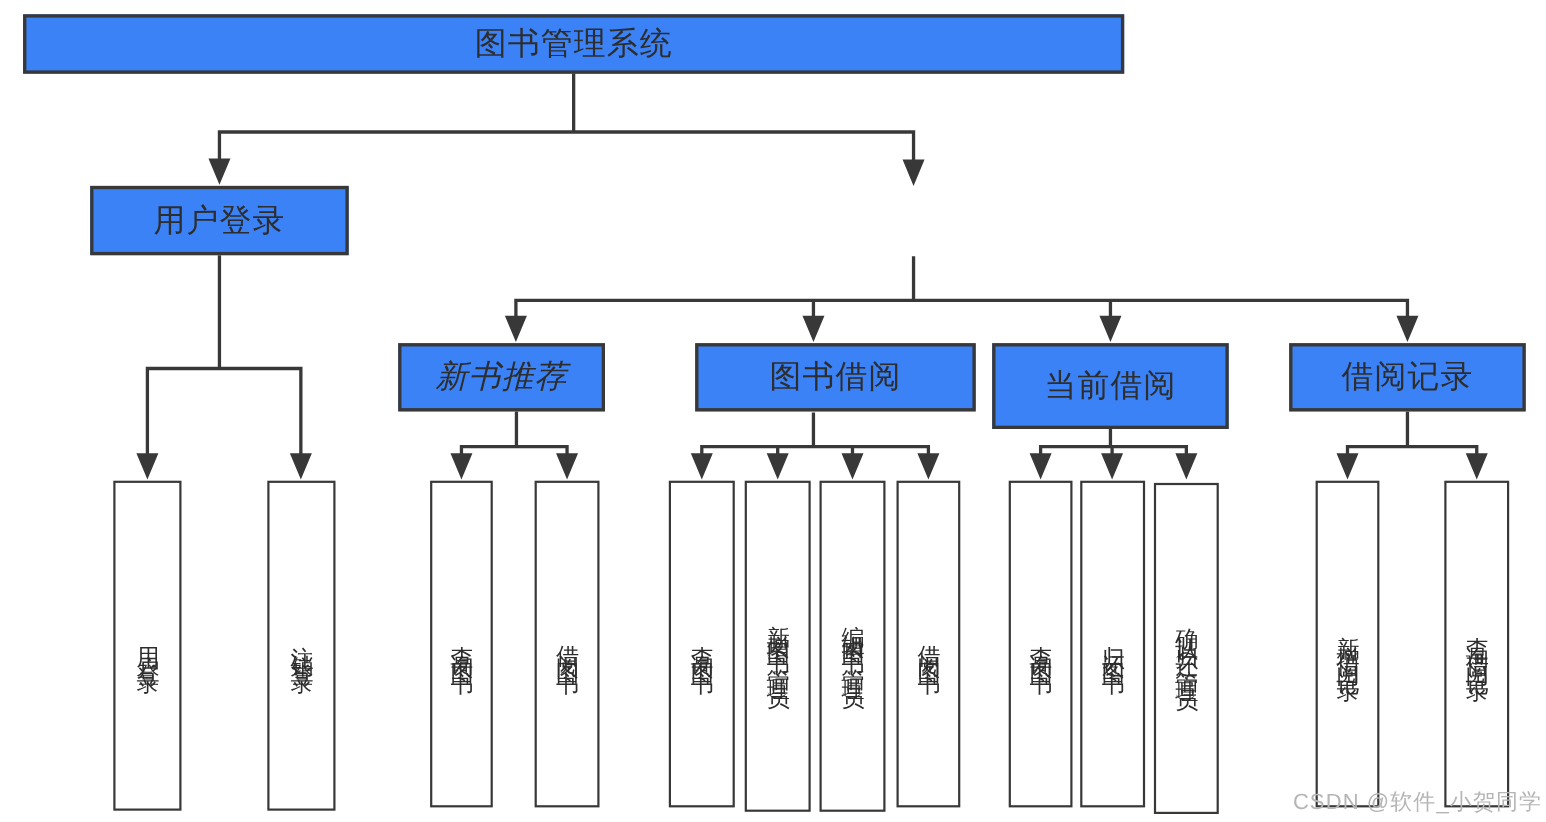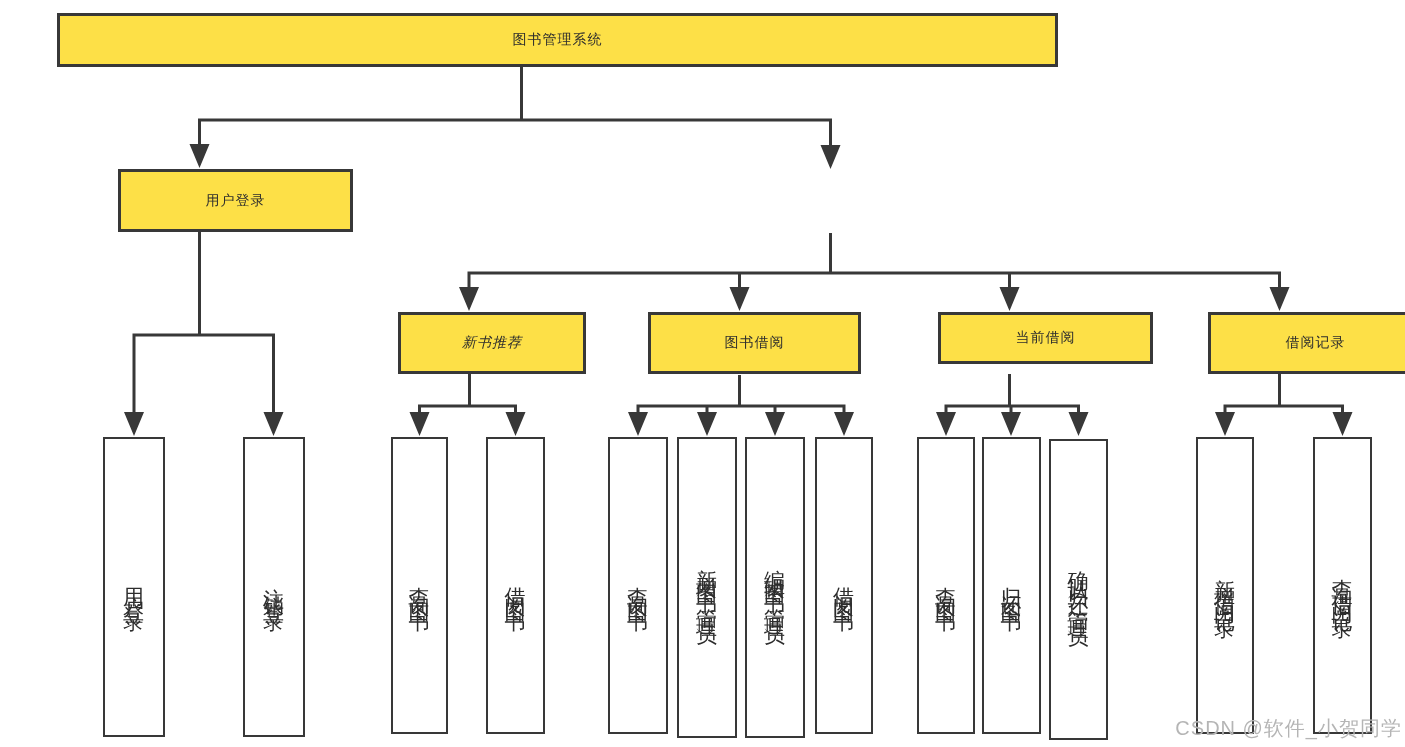--- a/index.html
+++ b/index.html
@@ -27,30 +27,29 @@
     stroke: var(--line, #383838);
     stroke-width: 3;
   }
   .connectors .arrow-heads {
     fill: var(--line, #383838);
     stroke: none;
   }
   .hbox {
     position: absolute;
     box-sizing: border-box;
-    background: #fde047;
+    background: #3b82f6;
     border: 3px solid var(--line, #383838);
     display: flex;
     align-items: center;
     justify-content: center;
-    font-size: 14px;
+    font-size: 29px;
     letter-spacing: 1px;
     color: var(--text, #2d2d2d);
     white-space: nowrap;
-    margin-left: 36px;
   }
   .vbox {
     position: absolute;
     box-sizing: border-box;
     background: #ffffff;
     border: 2px solid var(--line, #383838);
     display: flex;
     align-items: center;
     justify-content: center;
     writing-mode: vertical-rl;
@@ -106,22 +105,22 @@
       M1068.5 412 H1088.5 L1078.5 436 Z
       M1215 412 H1235 L1225 436 Z
       M1332.5 412 H1352.5 L1342.5 436 Z"></path>
   </svg>
 
   <div class="hbox" style="left:21px; top:13px; width:1001px; height:54px;">图书管理系统</div>
 
   <div class="hbox" style="left:82px; top:169px; width:235px; height:63px;">用户登录</div>
 
   <div class="hbox" style="left:362px; top:312px; width:188px; height:62px;font-style:italic;">新书推荐</div>
-  <div class="hbox" style="left:612px; top:312px; width:213px; height:62px;">图书借阅</div>
-  <div class="hbox" style="left:902px; top:312px; width:215px; height:52px;">当前借阅</div>
+  <div class="hbox" style="left:632px; top:312px; width:255px; height:62px;">图书借阅</div>
+  <div class="hbox" style="left:902px; top:312px; width:215px; height:78px;">当前借阅</div>
   <div class="hbox" style="left:1172px; top:312px; width:215px; height:62px;">借阅记录</div>
 
   <div class="vbox" style="left:103px; top:437px; width:62px; height:300px;">用户登录</div>
   <div class="vbox" style="left:243px; top:437px; width:62px; height:300px;">注销登录</div>
 
   <div class="vbox" style="left:391px; top:437px; width:57px; height:297px;">查询图书</div>
   <div class="vbox" style="left:486px; top:437px; width:59px; height:297px;">借阅图书</div>
 
   <div class="vbox" style="left:608px; top:437px; width:60px; height:297px;">查询图书</div>
   <div class="vbox" style="left:677px; top:437px; width:60px; height:301px;">新增图书（管理员）</div>

